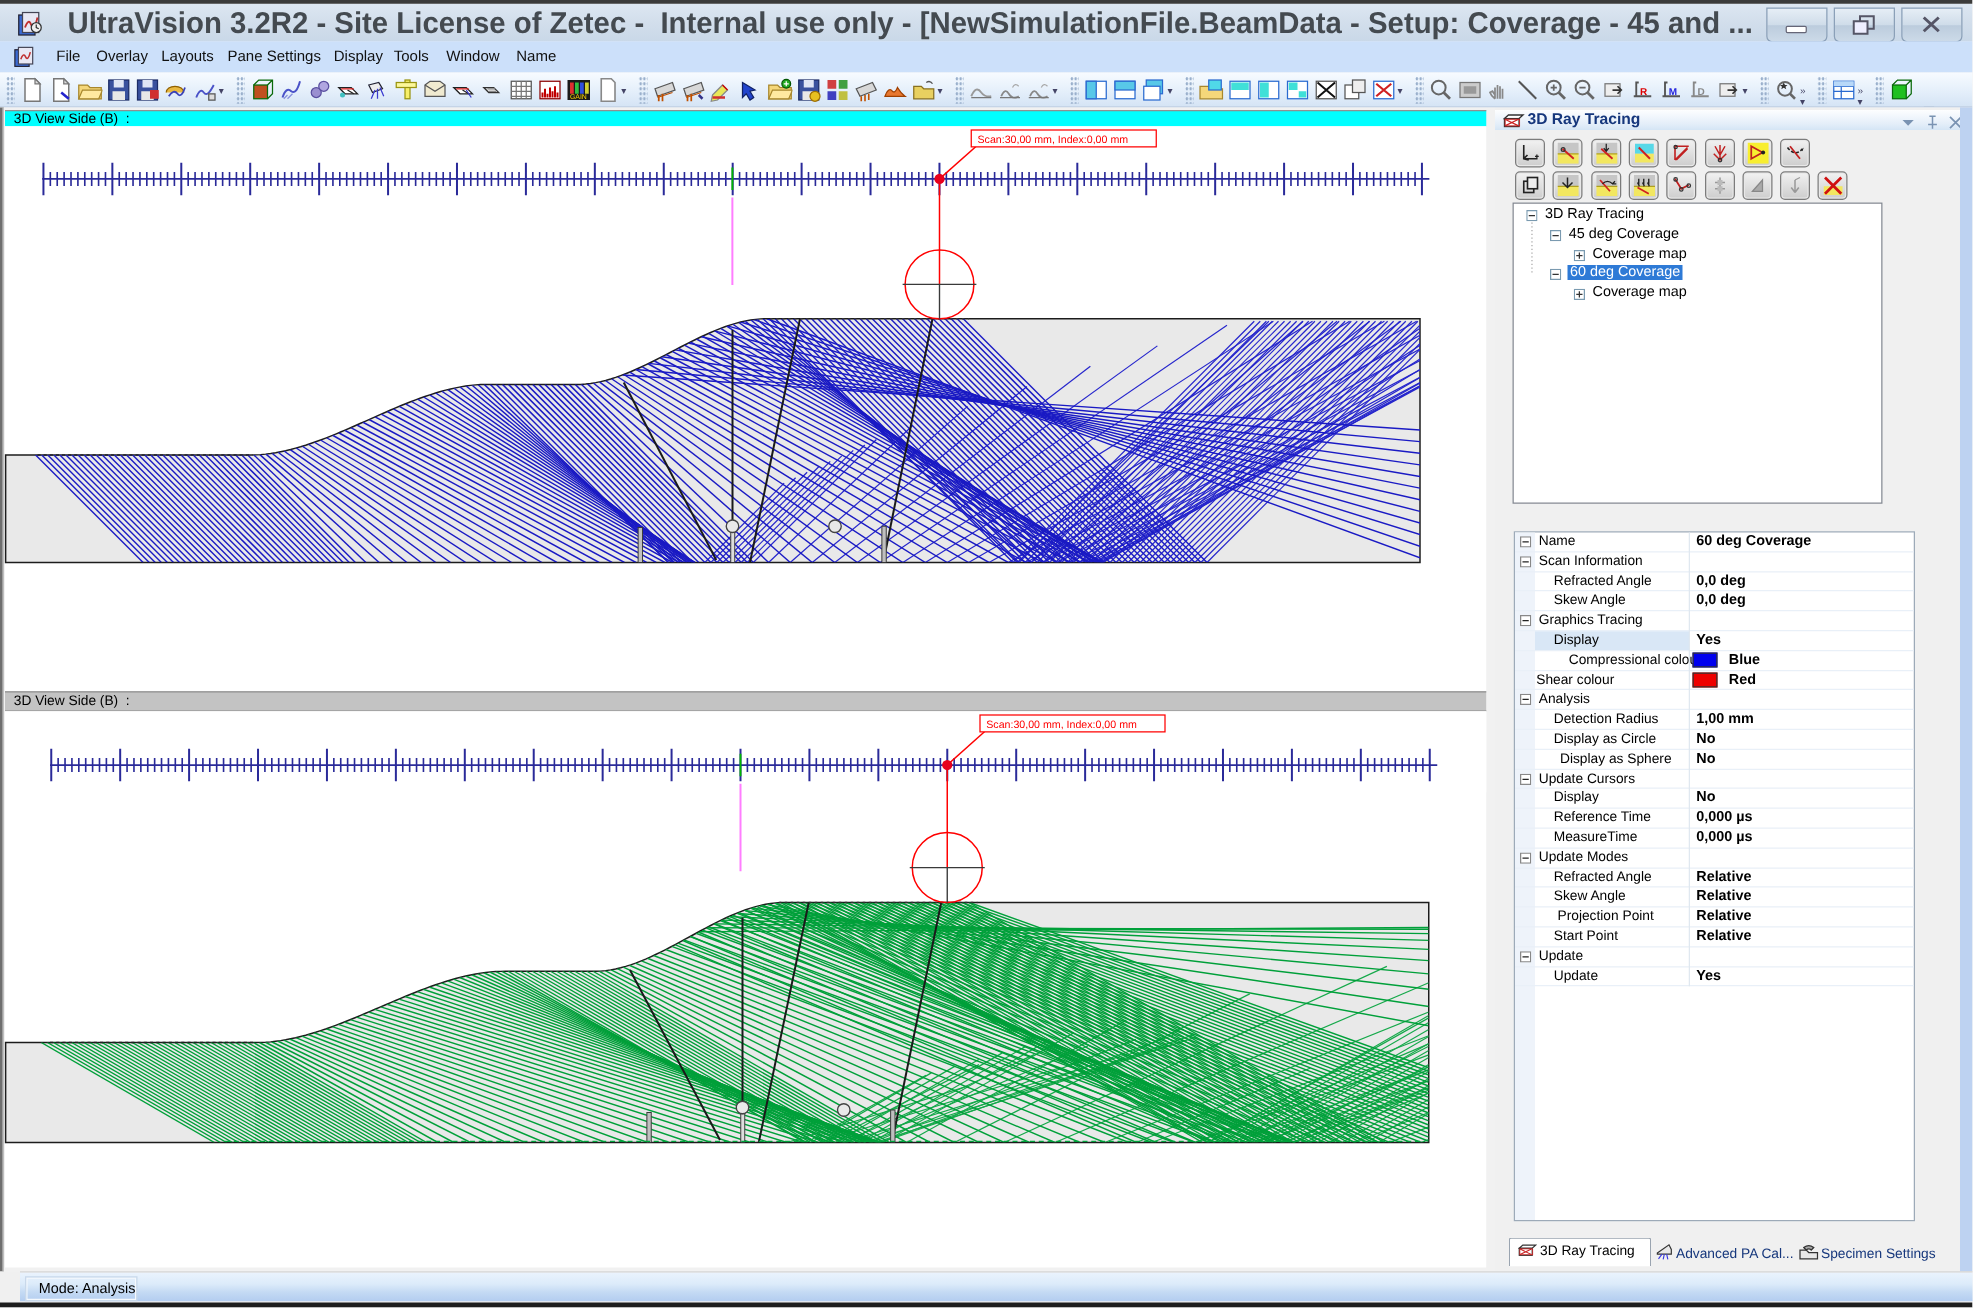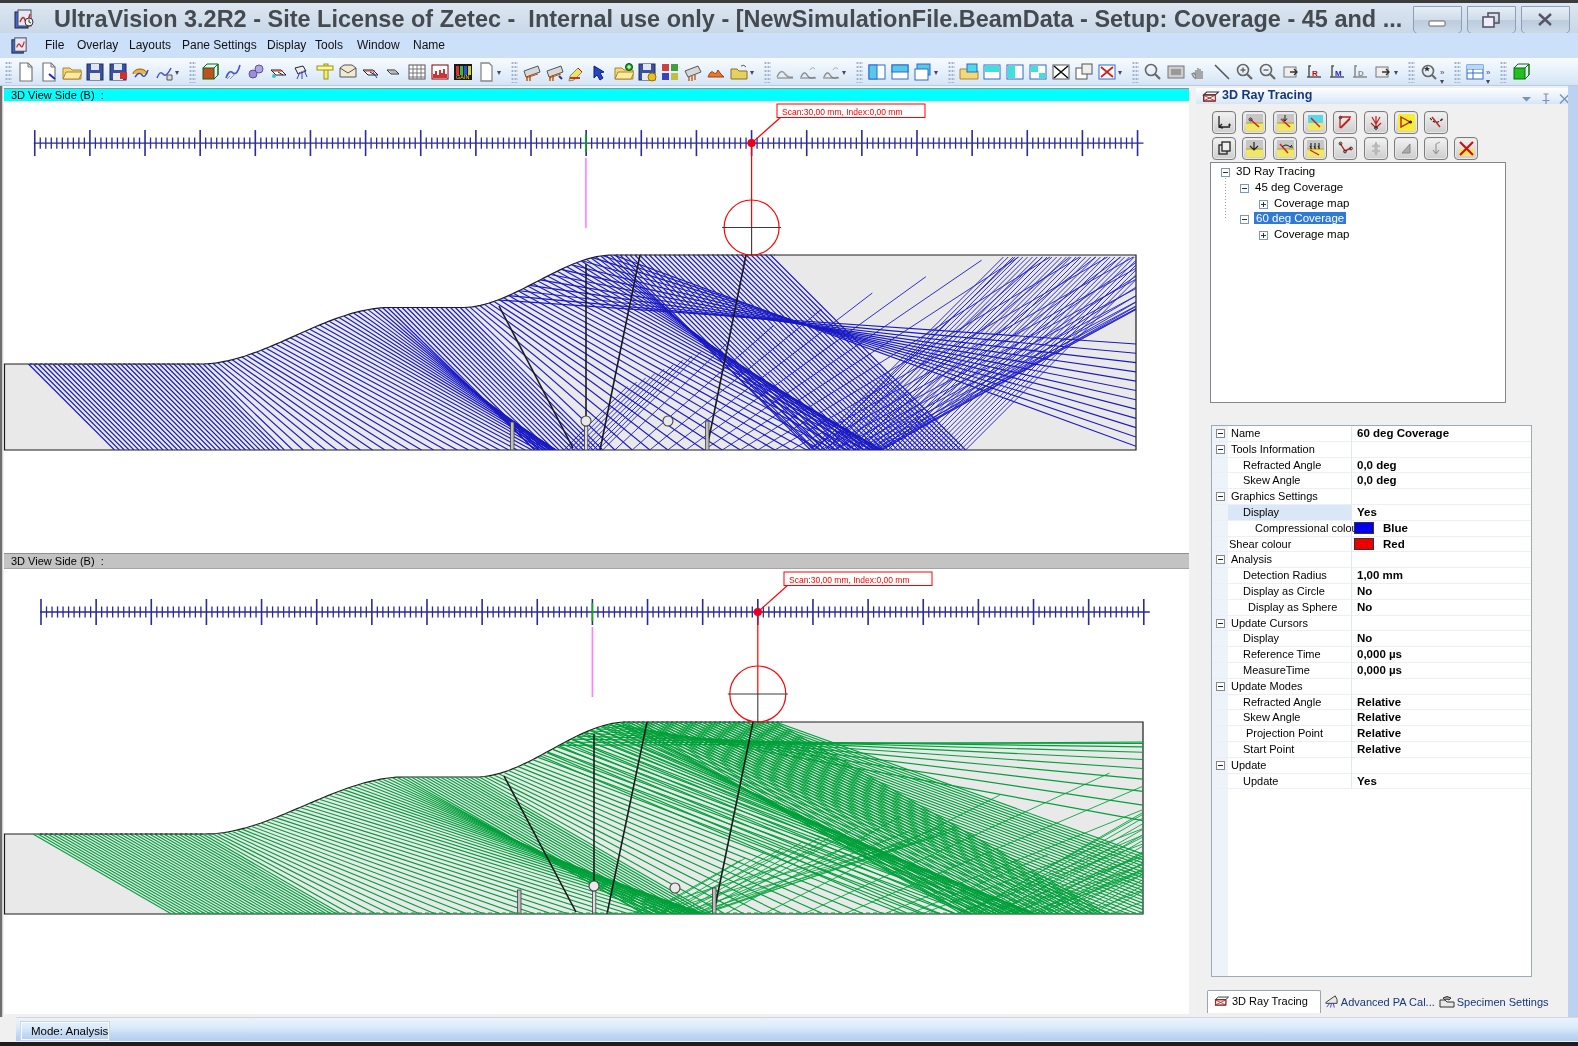--- a/index.html
+++ b/index.html
@@ -1414,37 +1414,37 @@
           <line x1="2" y1="4.5" x2="7" y2="4.5" stroke="#222"></line>
         </svg>
         <span class="pglab" style="left:19px">Name</span>
         <span class="pgval" style="left:145px">60 deg Coverage</span>
       </div>
       <div class="pgrow" style="top:15.8px">
         <svg class="pgminus" width="9" height="9">
           <rect x="0.5" y="0.5" width="8" height="8" fill="#fff" stroke="#888"></rect>
           <line x1="2" y1="4.5" x2="7" y2="4.5" stroke="#222"></line>
         </svg>
-        <span class="pglab" style="left:19px">Tools Information</span>
+        <span class="pglab" style="left:19px">Scan Information</span>
         <span class="pgval" style="left:145px"></span>
       </div>
       <div class="pgrow" style="top:31.6px">
         <span class="pglab" style="left:31px">Refracted Angle</span>
         <span class="pgval" style="left:145px">0,0 deg</span>
       </div>
       <div class="pgrow" style="top:47.4px">
         <span class="pglab" style="left:31px">Skew Angle</span>
         <span class="pgval" style="left:145px">0,0 deg</span>
       </div>
       <div class="pgrow" style="top:63.2px">
         <svg class="pgminus" width="9" height="9">
           <rect x="0.5" y="0.5" width="8" height="8" fill="#fff" stroke="#888"></rect>
           <line x1="2" y1="4.5" x2="7" y2="4.5" stroke="#222"></line>
         </svg>
-        <span class="pglab" style="left:19px">Graphics Settings</span>
+        <span class="pglab" style="left:19px">Graphics Tracing</span>
         <span class="pgval" style="left:145px"></span>
       </div>
       <div class="pgrow" style="top:79.0px">
         <div class="pgsel"></div>
         <span class="pglab" style="left:31px">Display</span>
         <span class="pgval" style="left:145px">Yes</span>
       </div>
       <div class="pgrow" style="top:94.8px">
         <span class="pglab" style="left:43px">Compressional colour</span>
         <span class="pgsw" style="background:#0000ee"></span>

